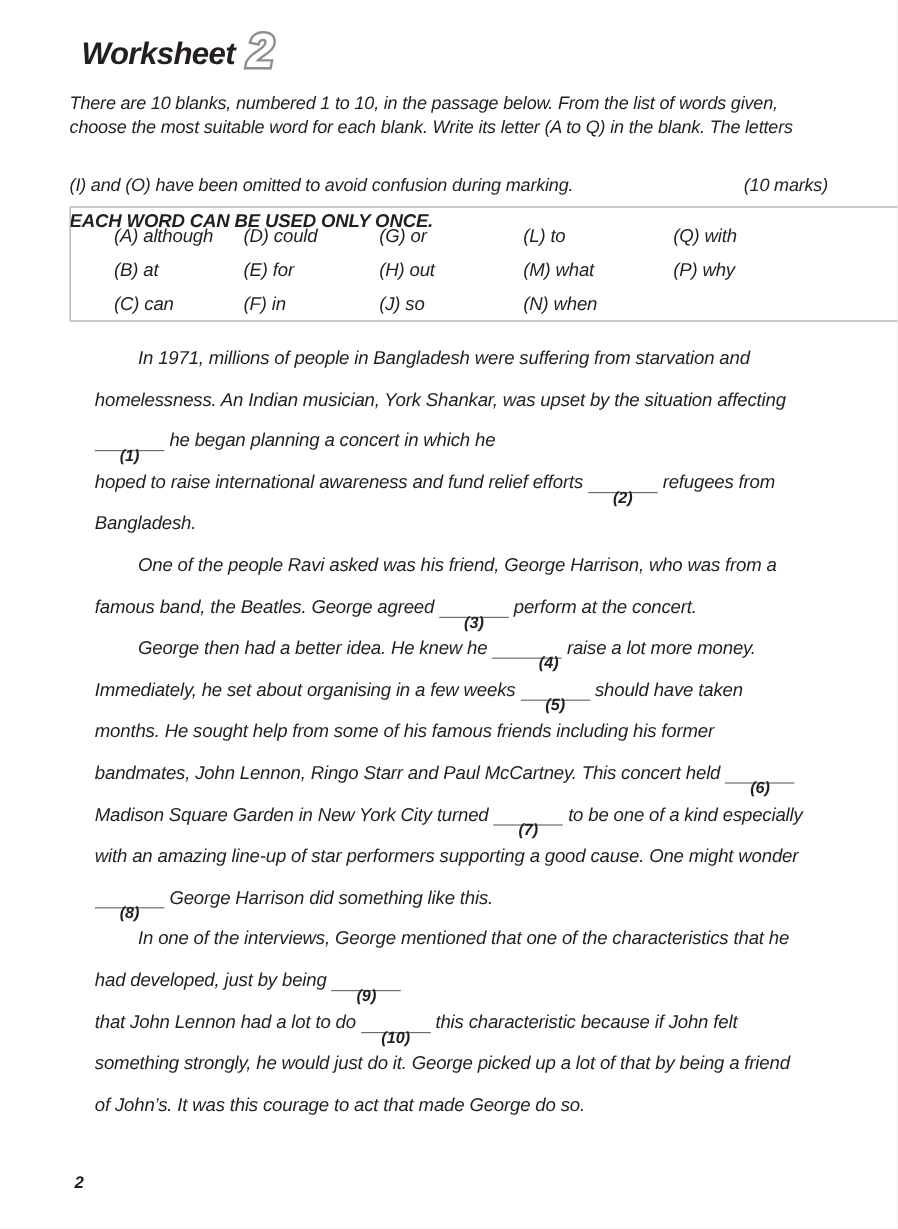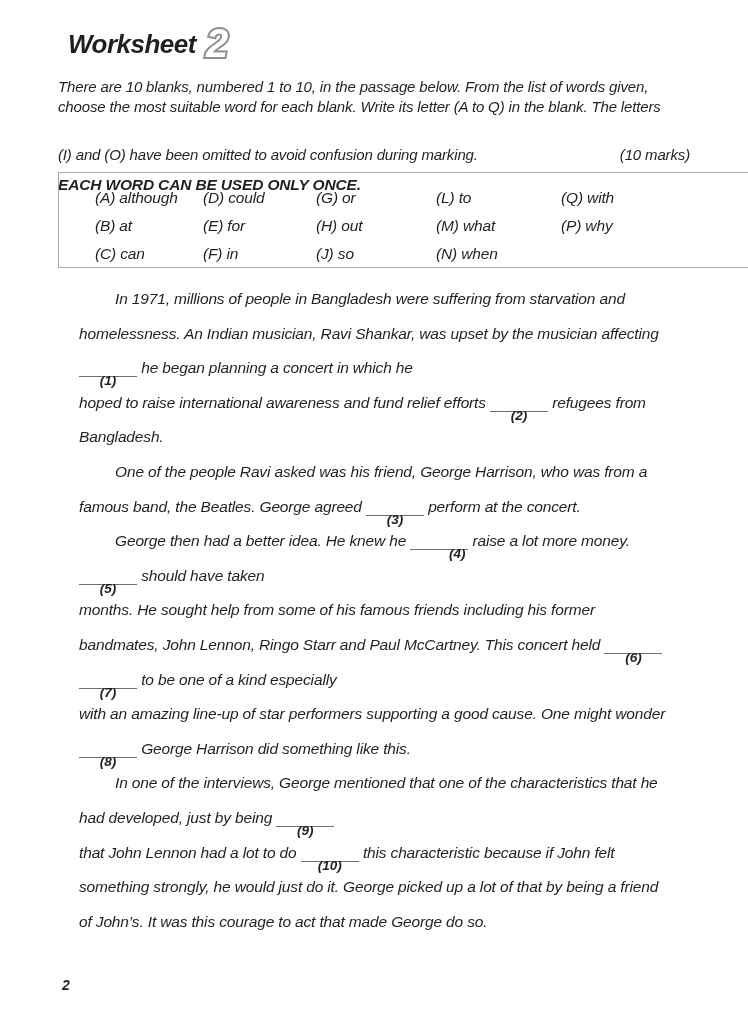--- a/index.html
+++ b/index.html
@@ -158,31 +158,31 @@
       <div class="word-item">(J) so</div>
       <div class="word-item">(L) to</div>
       <div class="word-item">(M) what</div>
       <div class="word-item">(N) when</div>
       <div class="word-item">(Q) with</div>
       <div class="word-item">(P) why</div>
     </section>
 
   <section class="passage" id="passage">
       <div class="pline indent"><span>In 1971, millions of people in Bangladesh were suffering from starvation and</span></div>
-      <div class="pline"><span>homelessness. An Indian musician, Ravi Shankar, was upset by the musician affecting</span></div>
+      <div class="pline"><span>homelessness. An Indian musician, York Shankar, was upset by the situation affecting</span></div>
       <div class="pline"><span class="blank"><span class="blank-label">(1)</span></span><span> he began planning a concert in which he</span></div>
       <div class="pline"><span>hoped to raise international awareness and fund relief efforts </span><span class="blank"><span class="blank-label">(2)</span></span><span> refugees from</span></div>
       <div class="pline"><span>Bangladesh.</span></div>
       <div class="pline indent"><span>One of the people Ravi asked was his friend, George Harrison, who was from a</span></div>
       <div class="pline"><span>famous band, the Beatles. George agreed </span><span class="blank"><span class="blank-label">(3)</span></span><span> perform at the concert.</span></div>
       <div class="pline indent"><span>George then had a better idea. He knew he </span><span class="blank"><span class="blank-label">(4)</span></span><span> raise a lot more money.</span></div>
-      <div class="pline"><span class="blank"><span class="blank-label">(5)</span></span><span> should have taken</span></div>
+      <div class="pline"><span>Immediately, he set about organising in a few weeks </span><span class="blank"><span class="blank-label">(5)</span></span><span> should have taken</span></div>
       <div class="pline"><span>months. He sought help from some of his famous friends including his former</span></div>
       <div class="pline"><span>bandmates, John Lennon, Ringo Starr and Paul McCartney. This concert held </span><span class="blank"><span class="blank-label">(6)</span></span></div>
-      <div class="pline"><span class="blank"><span class="blank-label">(7)</span></span><span> to be one of a kind especially</span></div>
+      <div class="pline"><span>Madison Square Garden in New York City turned </span><span class="blank"><span class="blank-label">(7)</span></span><span> to be one of a kind especially</span></div>
       <div class="pline"><span>with an amazing line-up of star performers supporting a good cause. One might wonder</span></div>
       <div class="pline"><span class="blank"><span class="blank-label">(8)</span></span><span> George Harrison did something like this.</span></div>
       <div class="pline indent"><span>In one of the interviews, George mentioned that one of the characteristics that he</span></div>
       <div class="pline"><span>had developed, just by being </span><span class="blank"><span class="blank-label">(9)</span></span></div>
       <div class="pline"><span>that John Lennon had a lot to do </span><span class="blank"><span class="blank-label">(10)</span></span><span> this characteristic because if John felt</span></div>
       <div class="pline"><span>something strongly, he would just do it. George picked up a lot of that by being a friend</span></div>
       <div class="pline"><span>of John’s. It was this courage to act that made George do so.</span></div>
     </section>
 
   <footer class="footer">

